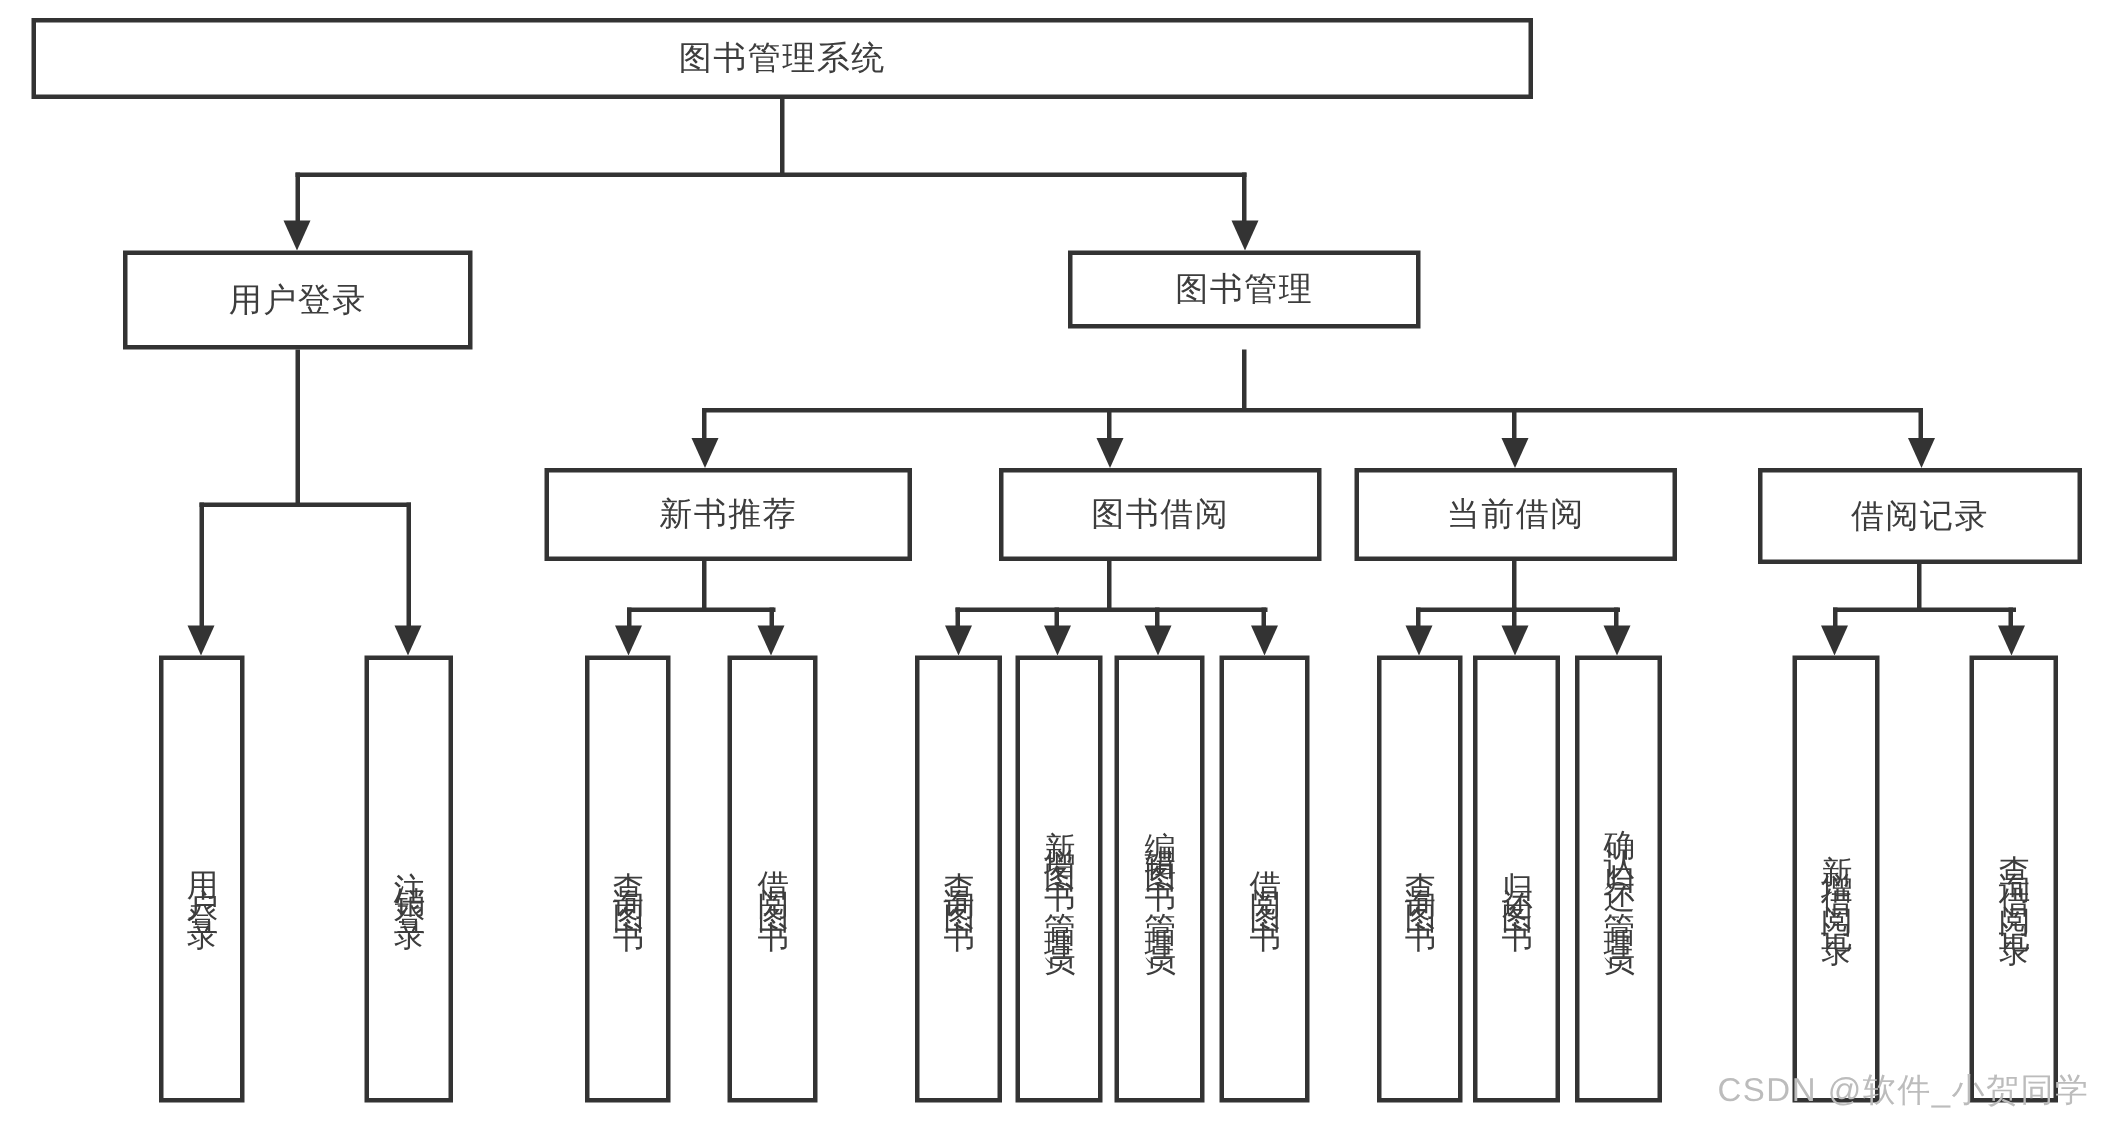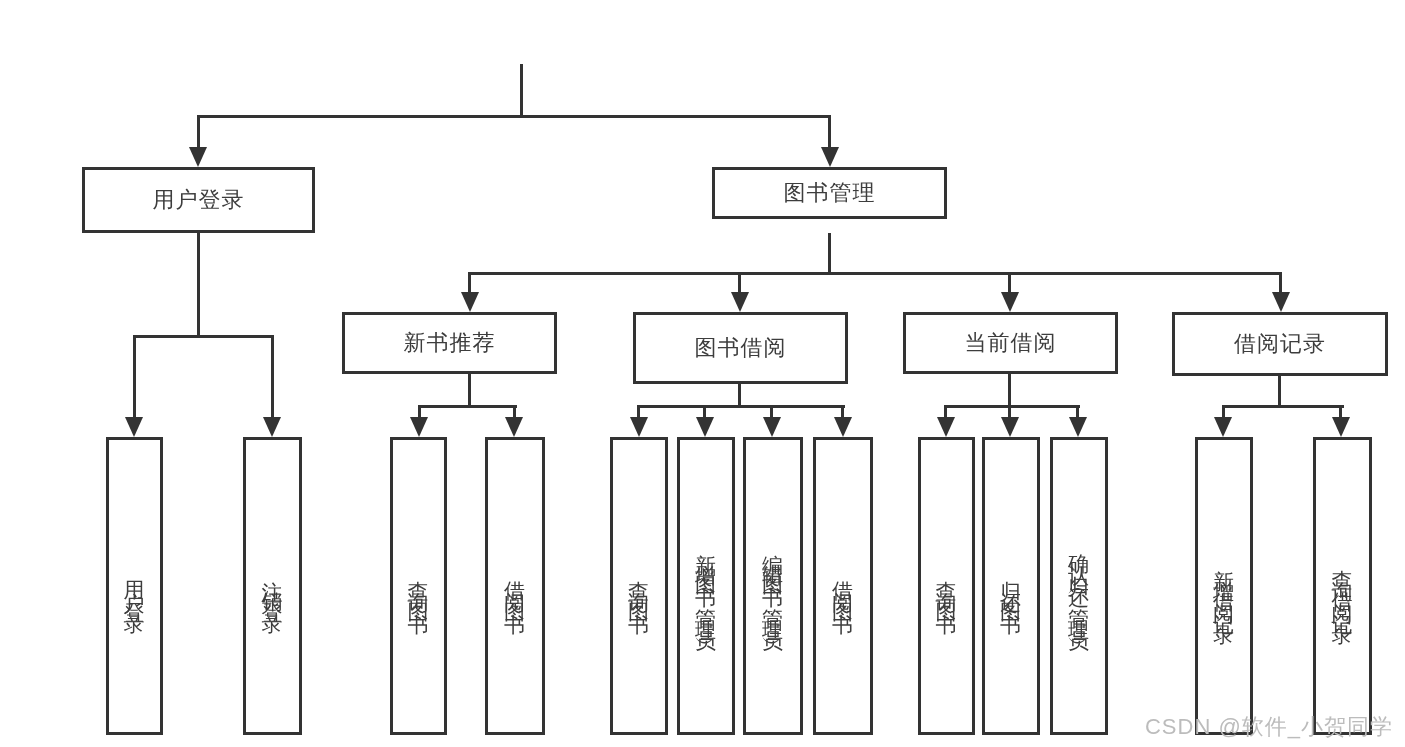--- a/index.html
+++ b/index.html
@@ -62,32 +62,35 @@
     z-index:5;
     white-space:nowrap;
     margin-top:40px;
   }
 </style>
 </head>
 <body>
 
 <div class="stage">
 
+  <div class="box h" style="left:21px;top:12px;width:1001px;height:54px">
+    <span>图书管理系统</span>
+  </div>
 
   <div class="box h" style="left:82px;top:167px;width:233px;height:66px">
     <span>用户登录</span>
   </div>
   <div class="box h" style="left:712px;top:167px;width:235px;height:52px">
     <span>图书管理</span>
   </div>
 
-  <div class="box h" style="left:342px;top:312px;width:215px;height:62px">
+  <div class="box h" style="left:363px;top:312px;width:245px;height:62px">
     <span>新书推荐</span>
   </div>
-  <div class="box h" style="left:633px;top:312px;width:215px;height:72px">
+  <div class="box h" style="left:666px;top:312px;width:215px;height:62px">
     <span>图书借阅</span>
   </div>
   <div class="box h" style="left:903px;top:312px;width:215px;height:62px">
     <span>当前借阅</span>
   </div>
   <div class="box h" style="left:1172px;top:312px;width:216px;height:64px">
     <span>借阅记录</span>
   </div>
 
   <div class="box leaf" style="left:106px;top:437px;width:57px;height:298px">

